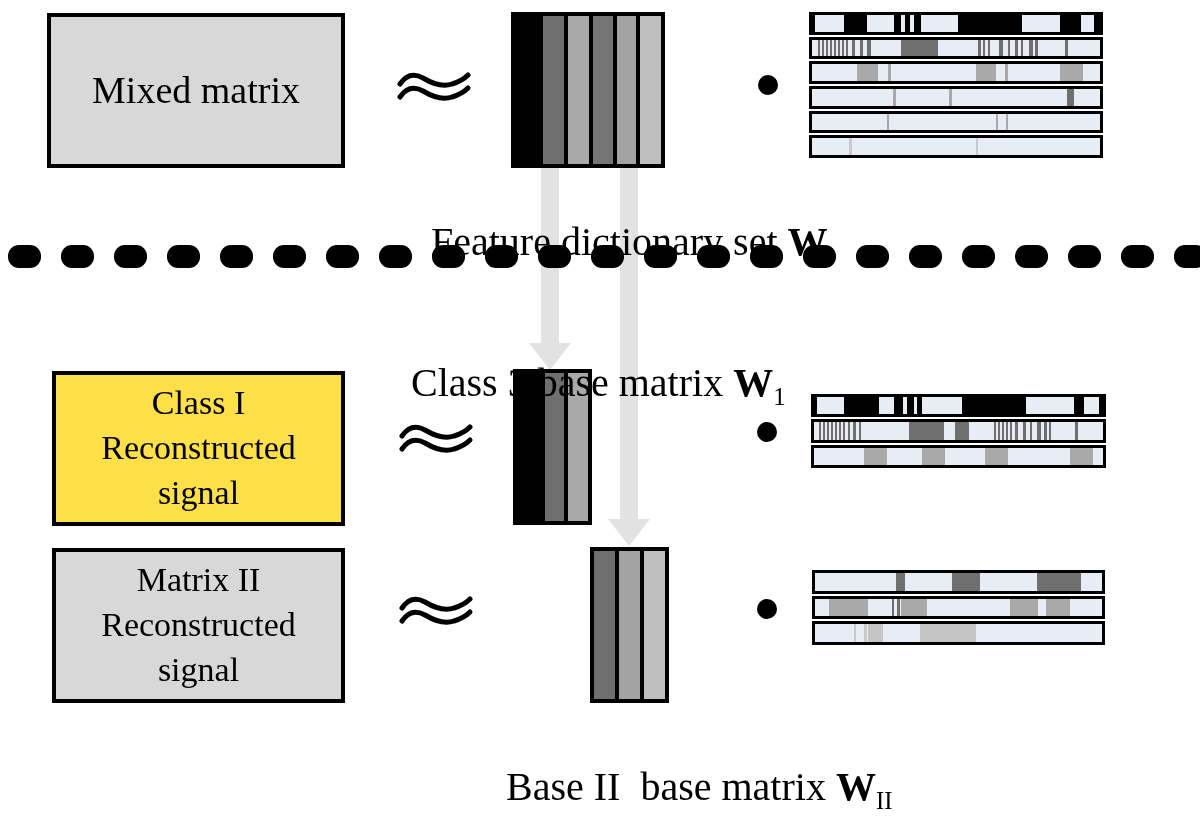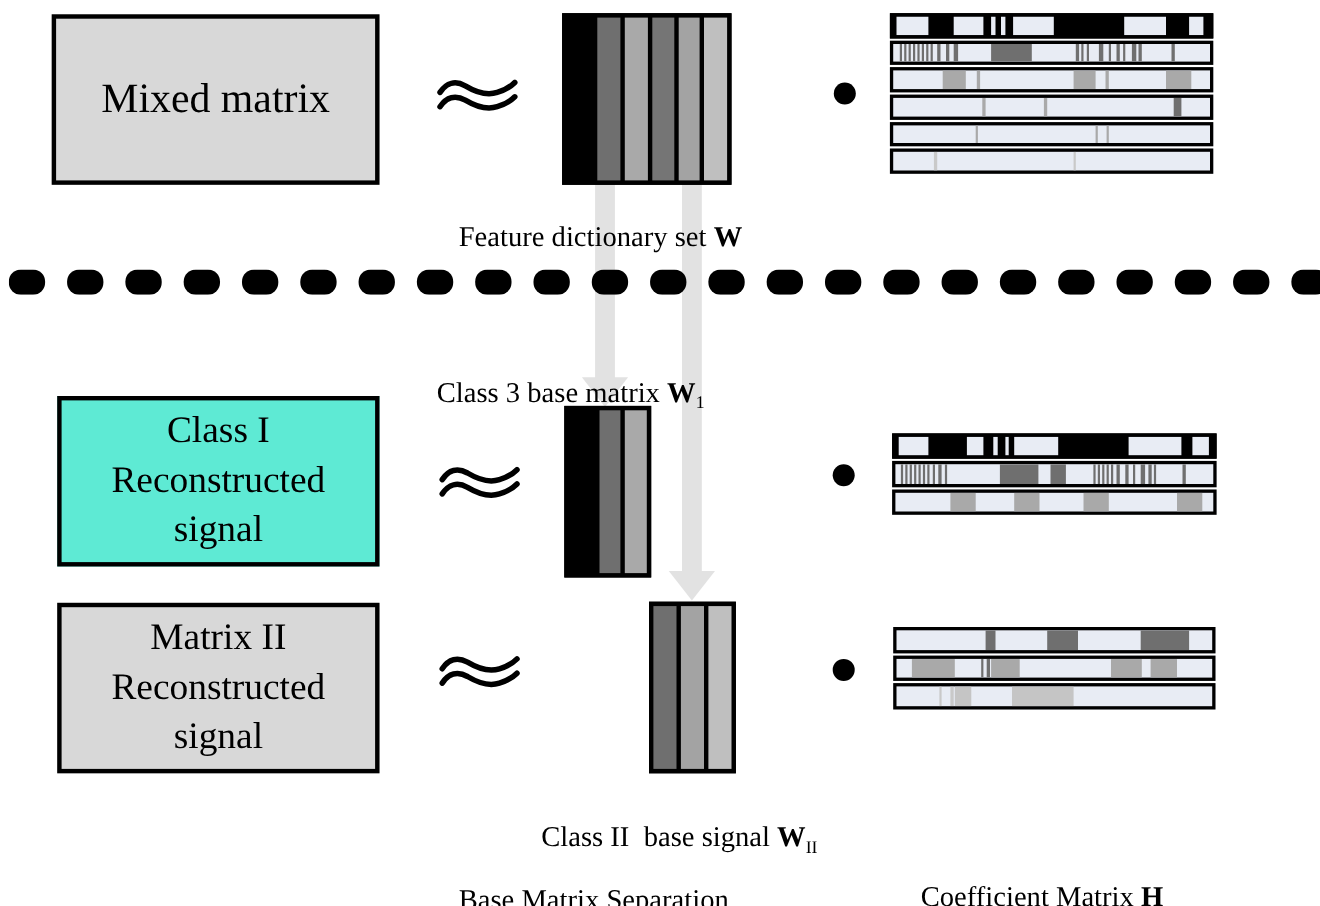--- a/index.html
+++ b/index.html
@@ -16,21 +16,21 @@
   .hmatrix{position:absolute;display:flex;flex-direction:column;gap:2px;
            box-sizing:border-box;z-index:2;}
   .hrow{flex:1;border:3px solid #000;position:relative;overflow:hidden;box-sizing:border-box;}
   .hseg{position:absolute;top:0;bottom:0;}
   .divider{position:absolute;display:flex;gap:20px;overflow:hidden;z-index:2;}
   .dash{width:33px;height:23px;border-radius:11px;flex:none;}
   .arrow-shaft{position:absolute;width:18px;z-index:1;}
   .arrow-head{position:absolute;width:0;height:0;z-index:1;
               border-left:21px solid transparent;border-right:21px solid transparent;
               border-top:27px solid #e2e2e2;}
-  .lbl{position:absolute;font-size:26px;text-align:left;white-space:pre;z-index:3;}
+  .lbl{position:absolute;font-size:40px;text-align:left;white-space:pre;z-index:3;}
   .lbl b{font-weight:bold;}
   .lbl sub{font-size:0.62em;}
   .dot{position:absolute;width:20px;height:20px;border-radius:50%;z-index:2;}
   .approx{position:absolute;z-index:2;}
 </style>
 </head>
 <body>
 
 <div class="canvas">
 
@@ -144,21 +144,21 @@
   <div class="arrow-shaft" style="left: 541px; top: 168px; height: 176px; background: rgb(226, 226, 226);"></div>
   <div class="arrow-head" style="left: 529px; top: 343px; border-top-color: rgb(226, 226, 226);"></div>
 
   <div class="arrow-shaft" style="left: 620px; top: 168px; height: 352px; background: rgb(226, 226, 226);"></div>
   <div class="arrow-head" style="left: 608px; top: 519px; border-top-color: rgb(226, 226, 226);"></div>
 
   <div class="lbl" style="left:371px;top:312px;width:348px;">
     <span>Class 3 base matrix </span><b>W</b><sub>1</sub>
   </div>
 
-  <div class="sigbox" style="left: 52px; top: 360px; width: 293px; height: 155px; background: #5eead4;">
+  <div class="sigbox" style="left: 52px; top: 371px; width: 293px; height: 155px; background: #fde047;">
     <div class="bline">Class I</div>
     <div class="bline">Reconstructed</div>
     <div class="bline">signal</div>
   </div>
 
   <svg class="approx" style="left:398px;top:424px;" width="76" height="42" viewBox="0 0 76 42">
     <path d="M4 12 C 10 3, 18 1, 27 6 C 37 12, 47 15, 56 12 C 63 10, 69 6, 72 3" fill="none" stroke="#000" stroke-width="5" stroke-linecap="round"></path>
     <path d="M4 25 C 10 16, 18 14, 27 19 C 37 25, 47 28, 56 25 C 63 23, 69 19, 72 16" fill="none" stroke="#000" stroke-width="5" stroke-linecap="round"></path>
   </svg>
 
@@ -249,21 +249,21 @@
       </div>
       <div class="hrow" style="background: rgb(232, 236, 244);">
         <div class="hseg" style="left: 13.7%; width: 0.7%; background: rgb(201, 201, 201);"></div>
         <div class="hseg" style="left: 17.1%; width: 0.9%; background: rgb(201, 201, 201);"></div>
         <div class="hseg" style="left: 18.5%; width: 5.1%; background: rgb(197, 197, 197);"></div>
         <div class="hseg" style="left: 36.5%; width: 19.6%; background: rgb(197, 197, 197);"></div>
       </div>
     </div>
 
   <div class="lbl" style="left:466px;top:716px;width:364px;">
-    <span>Class II  base signal </span><b>W</b><sub>II</sub>
+    <span>Base II  base matrix </span><b>W</b><sub>II</sub>
   </div>
 
   <div class="lbl" style="left:391px;top:773px;width:374px;">
     <span>Base Matrix Separation</span>
   </div>
 
   <div class="lbl" style="left:811px;top:771px;width:308px;">
     <span>Coefficient Matrix </span><b>H</b><sub></sub>
   </div>
 

